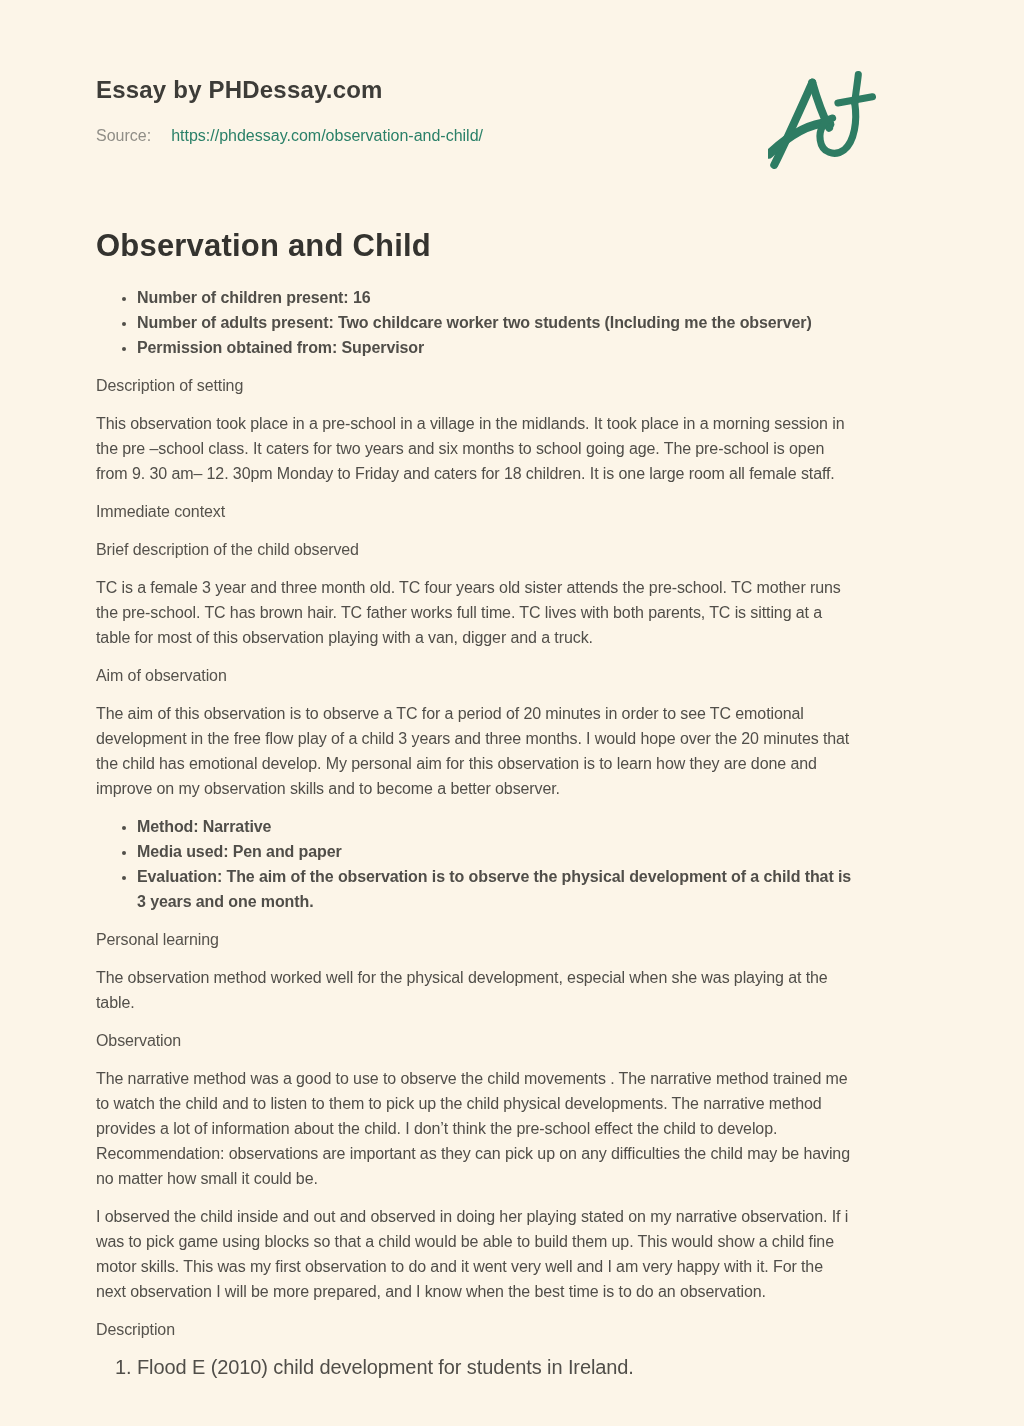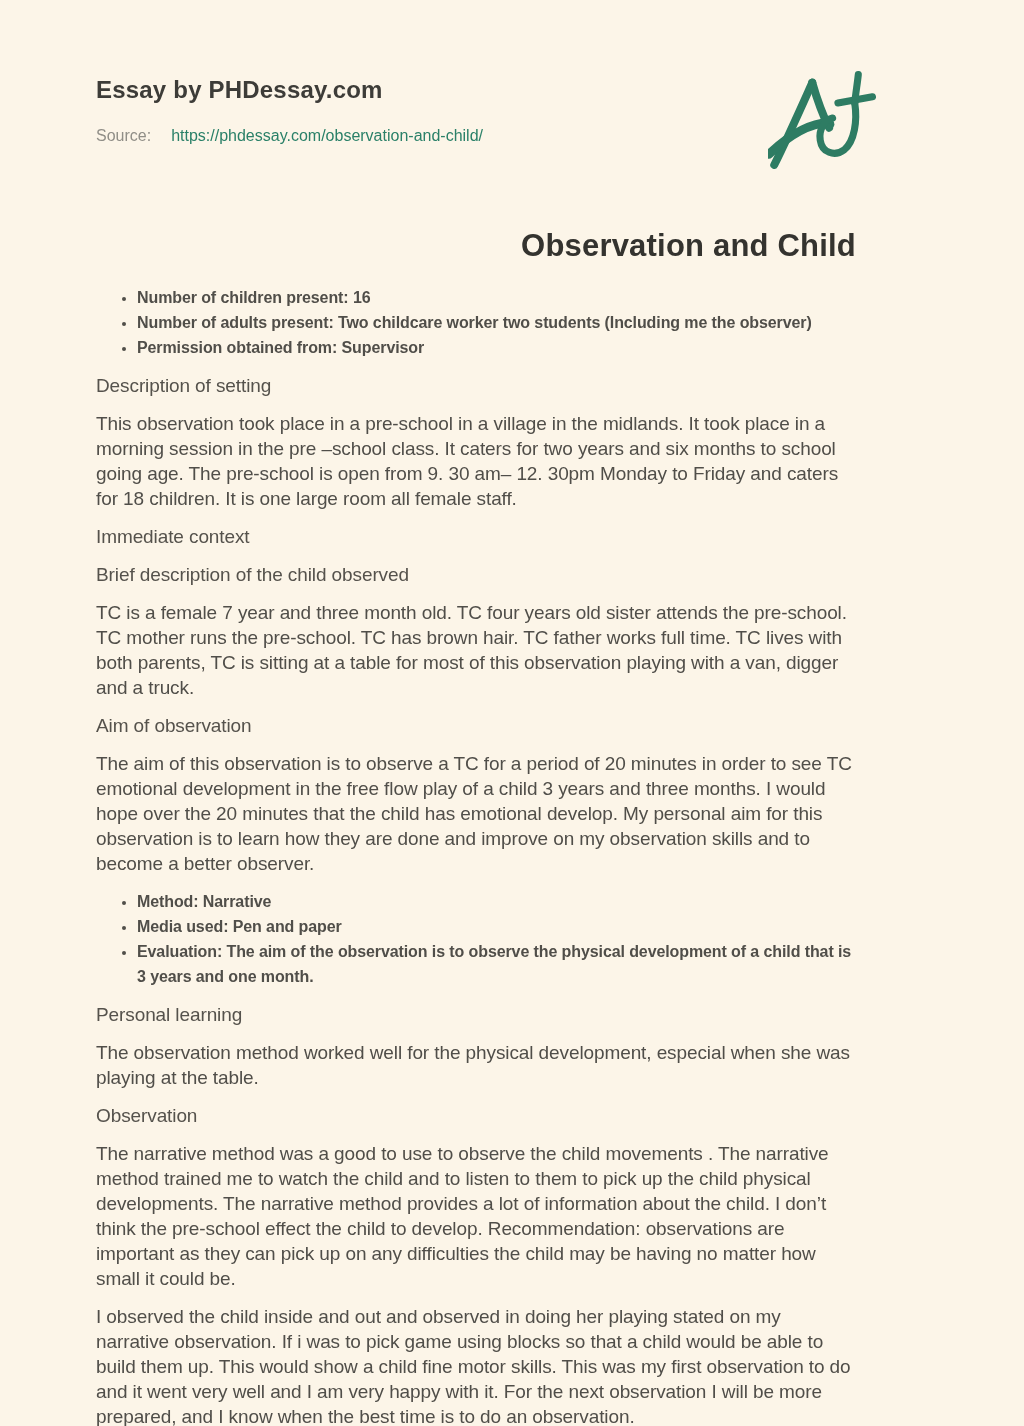--- a/index.html
+++ b/index.html
@@ -41,36 +41,35 @@
     height:104px;
   }
   .logo svg { width:100%; height:100%; display:block; }
   .essay-title {
     font-size:31px;
     line-height:36px;
     font-weight:bold;
     color:#34332f;
     letter-spacing:.2px;
     margin:82px 0 21px 0;
-    text-align:right;
   }
   .blist {
     list-style:disc;
     margin:0 0 13px 0;
     padding:0 0 0 41px;
     font-weight:bold;
   }
   .blist li {
     font-size:16px;
     line-height:25px;
     letter-spacing:-0.1px;
   }
   .blist li::marker { font-size:13px; color:#504e49; }
   .h, .para {
-    font-size:19px;
+    font-size:16px;
     line-height:25px;
     letter-spacing:-0.1px;
     margin:0 0 13px 0;
   }
   .h { color:#55524c; }
   .reflist {
     list-style:decimal;
     margin:8px 0 0 0;
     padding:0 0 0 41px;
   }
@@ -110,21 +109,21 @@
       <li>Number of adults present: Two childcare worker two students (Including me the observer)</li>
       <li>Permission obtained from: Supervisor</li>
     </ul>
 
     <p class="h">Description of setting</p>
     <p class="para">This observation took place in a pre-school in a village in the midlands. It took place in a morning session in the pre –school class. It caters for two years and six months to school going age. The pre-school is open from 9. 30 am– 12. 30pm Monday to Friday and caters for 18 children. It is one large room all female staff.</p>
 
     <p class="h">Immediate context</p>
 
     <p class="h">Brief description of the child observed</p>
-    <p class="para">TC is a female 7 year and three month old. TC four years old sister attends the pre-school. TC mother runs the pre-school. TC has brown hair. TC father works full time. TC lives with both parents, TC is sitting at a table for most of this observation playing with a van, digger and a truck.</p>
+    <p class="para">TC is a female 3 year and three month old. TC four years old sister attends the pre-school. TC mother runs the pre-school. TC has brown hair. TC father works full time. TC lives with both parents, TC is sitting at a table for most of this observation playing with a van, digger and a truck.</p>
 
     <p class="h">Aim of observation</p>
     <p class="para">The aim of this observation is to observe a TC for a period of 20 minutes in order to see TC emotional development in the free flow play of a child 3 years and three months. I would hope over the 20 minutes that the child has emotional develop. My personal aim for this observation is to learn how they are done and improve on my observation skills and to become a better observer.</p>
 
     <ul class="blist">
       <li>Method: Narrative</li>
       <li>Media used: Pen and paper</li>
       <li>Evaluation: The aim of the observation is to observe the physical development of a child that is 3 years and one month.</li>
     </ul>
 

